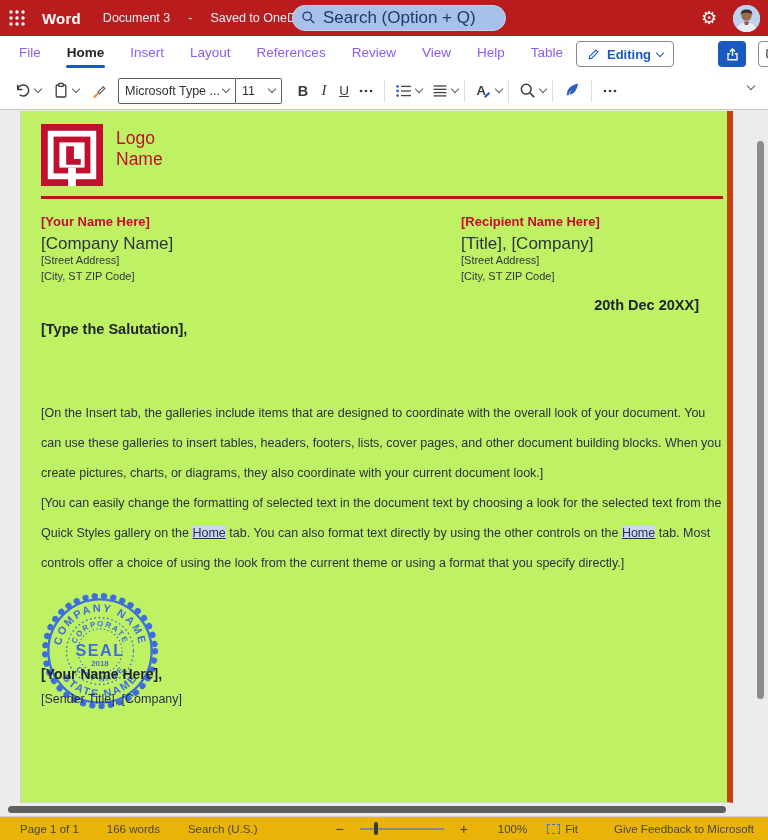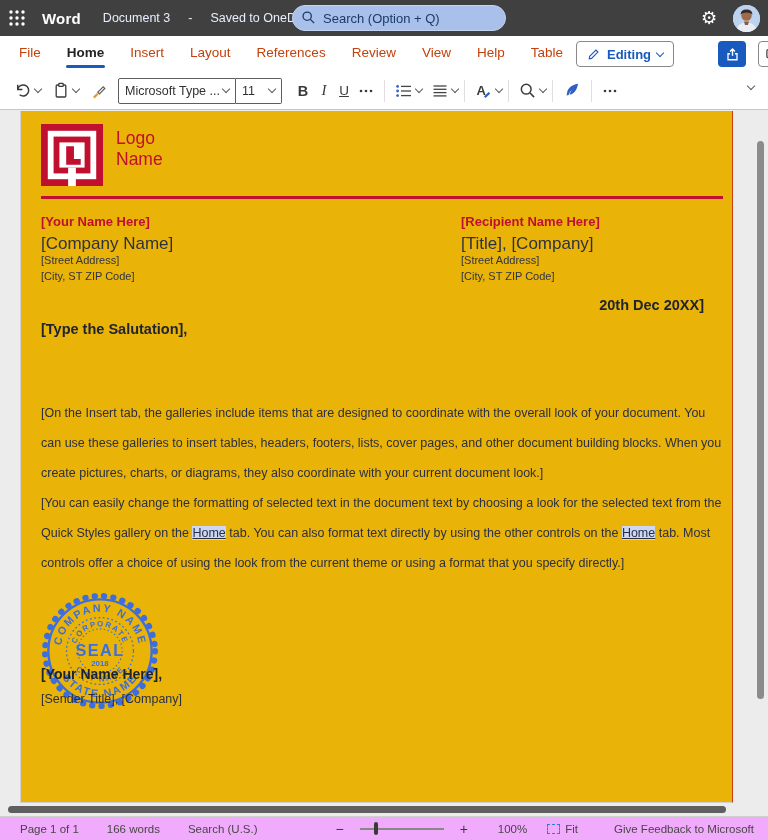--- a/index.html
+++ b/index.html
@@ -1,37 +1,37 @@
 <!DOCTYPE html>
 <html><head>
 <meta charset="utf-8">
 <style>
   * { margin:0; padding:0; box-sizing:border-box; }
   html,body { width:768px; height:840px; font-family:"Liberation Sans", sans-serif; background:#fff; overflow:hidden; }
   .stage { position:relative; width:768px; height:840px; background:#ececec; }
 
   
-  .topbar { position:absolute; top:0; left:0; width:768px; height:36px; background:#404040; display:flex; align-items:center; }
+  .topbar { position:absolute; top:0; left:0; width:768px; height:36px; background:#b91c1c; display:flex; align-items:center; }
   .waffle { width:34px; height:36px; display:flex; align-items:center; justify-content:center; cursor:pointer; }
   .app-name { color:#fff; font-weight:bold; font-size:15px; letter-spacing:.2px; margin-left:8px; }
   .doc-title { color:#e8eefb; font-size:12.5px; margin-left:22px; display:flex; align-items:center; gap:18px; }
   .chev { display:inline-block; width:6px; height:6px; border-right:1.4px solid #5c5b59; border-bottom:1.4px solid #5c5b59; transform:rotate(45deg); margin-top:-3px; }
   .chev.white { border-color:#dce6f8; }
   .chev.blue { border-color:#185abd; }
   .searchwrap { position:absolute; left:292px; top:5px; width:214px; height:26px; }
-  .searchwrap input { width:100%; height:100%; border:1px solid #c3d4f0; border-radius:13px; background:#A9C0EA; padding:0 8px 0 30px; font-size:13px; color:#16355F; font-family:"Liberation Sans",sans-serif; outline:none; }
+  .searchwrap input { width:100%; height:100%; border:1px solid #c3d4f0; border-radius:13px; background:#A9C0EA; padding:0 8px 0 30px; font-size:17px; color:#16355F; font-family:"Liberation Sans",sans-serif; outline:none; }
   .searchwrap input::placeholder { color:#1B3A68; opacity:1; }
   .searchwrap .mag { position:absolute; left:9px; top:5px; }
   .top-right { position:absolute; right:8px; top:0; height:36px; display:flex; align-items:center; gap:10px; }
   .gear { color:#fff; font-size:18px; line-height:36px; width:28px; text-align:center; cursor:pointer; font-family:"DejaVu Sans",sans-serif; }
   .avatar { width:27px; height:27px; border-radius:50%; overflow:hidden; cursor:pointer; background:#bcd2ee; }
 
   
   .menubar { position:absolute; top:36px; left:0; width:768px; height:36px; background:#fff; display:flex; align-items:center; padding-left:6px; }
-  .menu-item { font-size:13.5px; color:#c2410c; padding:0 13px; height:36px; line-height:34px; cursor:pointer; position:relative; }
+  .menu-item { font-size:13.5px; color:#8b5cf6; padding:0 13px; height:36px; line-height:34px; cursor:pointer; position:relative; }
   .menu-item.active { font-weight:bold; color:#252423; }
   .menu-item.active::after { content:""; position:absolute; left:12px; right:12px; bottom:4px; height:2.6px; background:#185abd; border-radius:2px; }
   .menu-right { margin-left:auto; display:flex; align-items:center; padding-right:8px; }
   .editing-btn { display:flex; align-items:center; gap:6px; border:1px solid #8a8886; border-radius:4px; height:26px; padding:0 10px; color:#185abd; font-size:13px; font-weight:600; cursor:pointer; margin-right:44px; background:#fff; }
   .share-btn { width:28px; height:26px; background:#185abd; border-radius:4px; display:flex; align-items:center; justify-content:center; cursor:pointer; margin-right:12px; }
   .comment-btn { width:28px; height:26px; background:#fff; border:1px solid #8a8886; border-radius:4px; display:flex; align-items:center; justify-content:center; cursor:pointer; }
 
   
   .toolbar { position:absolute; top:72px; left:0; width:768px; height:38px; background:#fff; border-bottom:1px solid #c8c6c4; display:flex; align-items:center; padding-left:10px; }
   .tbtn { height:28px; display:flex; align-items:center; justify-content:center; padding:0 4px; cursor:pointer; border-radius:3px; color:#3b3a39; }
@@ -39,21 +39,21 @@
   .combo { height:26px; border:1px solid #605e5c; display:flex; align-items:center; font-size:12.5px; color:#323130; padding:0 6px; cursor:pointer; background:#fff; }
   .combo.font { width:118px; border-radius:2px 0 0 2px; justify-content:space-between; margin-left:6px; }
   .combo.size { width:46px; border-left:none; border-radius:0 2px 2px 0; justify-content:space-between; margin-right:10px; }
   .blabel { font-weight:bold; font-size:14.5px; width:22px; text-align:center; }
   .ilabel { font-style:italic; font-family:"Liberation Serif",serif; font-size:15px; width:20px; text-align:center; }
   .ulabel { text-decoration:underline; font-size:13.5px; width:20px; text-align:center; }
   .collapse-chev { position:absolute; right:14px; top:14px; }
 
   
   .canvas { position:absolute; top:111px; left:0; width:768px; height:705px; background:#ececec; }
-  .page { position:absolute; left:20px; top:0; width:713px; height:692px; background:#eab308; border-left:1px solid #d2d2d2; border-right:1px solid #c2410c; border-bottom:1px solid #d2d2d2; cursor:text;text-decoration:underline; }
+  .page { position:absolute; left:20px; top:0; width:713px; height:692px; background:#bef264; border-left:1px solid #d2d2d2; border-right:6px solid #c2410c; border-bottom:1px solid #d2d2d2; cursor:text;text-decoration:underline; }
   .vscroll { position:absolute; right:4px; top:30px; width:7px; height:558px; background:#8b8b8b; border-radius:4px; cursor:pointer; }
   .hscroll { position:absolute; left:8px; bottom:3px; width:718px; height:7px; background:#5f5f5f; border-radius:4px; cursor:pointer; }
 
   .logo-svg { position:absolute; left:20px; top:13px; width:62px; height:62px; }
   .logo-text { position:absolute; left:95px; top:17px; color:#C00F2F; font-size:17.5px; line-height:21px; }
   .slogan { position:absolute; right:36px; top:51px; color:#C00F2F; font-size:13.5px; letter-spacing:.3px; }
   .redrule { position:absolute; left:20px; top:85px; width:682px; height:3px; background:#C00F2F; }
 
   .addr { position:absolute; top:103px; }
   .addr.sender { left:20px; } .addr.recipient { left:440px; }
@@ -65,21 +65,21 @@
   .dateline { position:absolute; right:28px; top:186px; font-weight:bold; font-size:14.5px; color:#20242F; }
   .salutation { position:absolute; left:20px; top:210px; font-weight:bold; font-size:14.5px; color:#20242F; }
   .bodytext { position:absolute; left:20px; top:287px; width:683px; font-size:12.5px; line-height:30px; color:#2B2F42; }
   .doclink { text-decoration:underline; background:#ccd6f5; }
 
   .seal { position:absolute; left:18px; top:479px; width:122px; height:122px; }
   .sig-name { position:absolute; left:20px; top:555px; font-weight:bold; font-size:14px; color:#1E222D; z-index:3; }
   .sig-title { position:absolute; left:20px; top:581px; font-size:12.5px; color:#2B2F42; z-index:3;text-align:right; }
 
   
-  .statusbar { position:absolute; bottom:0; left:0; width:768px; height:24px; background:#f0abfc; border-top:1px solid #cfcfcf; display:flex; align-items:center; font-size:11.5px; color:#484644; }
+  .statusbar { position:absolute; bottom:0; left:0; width:768px; height:24px; background:#eab308; border-top:1px solid #cfcfcf; display:flex; align-items:center; font-size:11.5px; color:#484644; }
   .sb-left { display:flex; gap:28px; padding-left:20px; }
   .sb-right { margin-left:auto; display:flex; align-items:center; padding-right:14px; }
   .sb-item { cursor:pointer; }
   .zoom-minus,.zoom-plus { font-size:14px; color:#3b3a39; cursor:pointer; padding:0 4px; }
   .zoom-track { position:relative; width:84px; height:2px; background:#8a8886; margin:0 12px; cursor:pointer; }
   .zoom-handle { position:absolute; left:14px; top:-5.5px; width:4px; height:13px; background:#3b3a39; border-radius:2px; cursor:pointer; }
   .zoom-pct { margin-left:26px; cursor:pointer; }
   .fit { display:flex; align-items:center; gap:5px; margin-left:20px; cursor:pointer; }
   .fit-box { width:13px; height:10px; border:1.5px dashed #2b7cd3; display:inline-block; }
   .feedback { margin-left:36px; cursor:pointer; }

